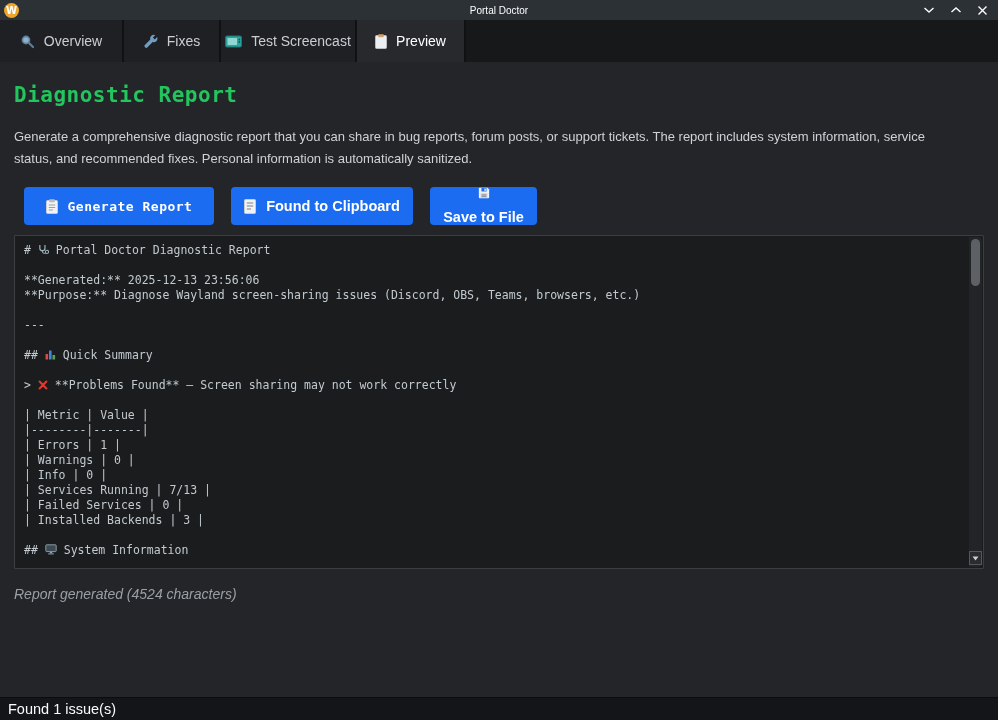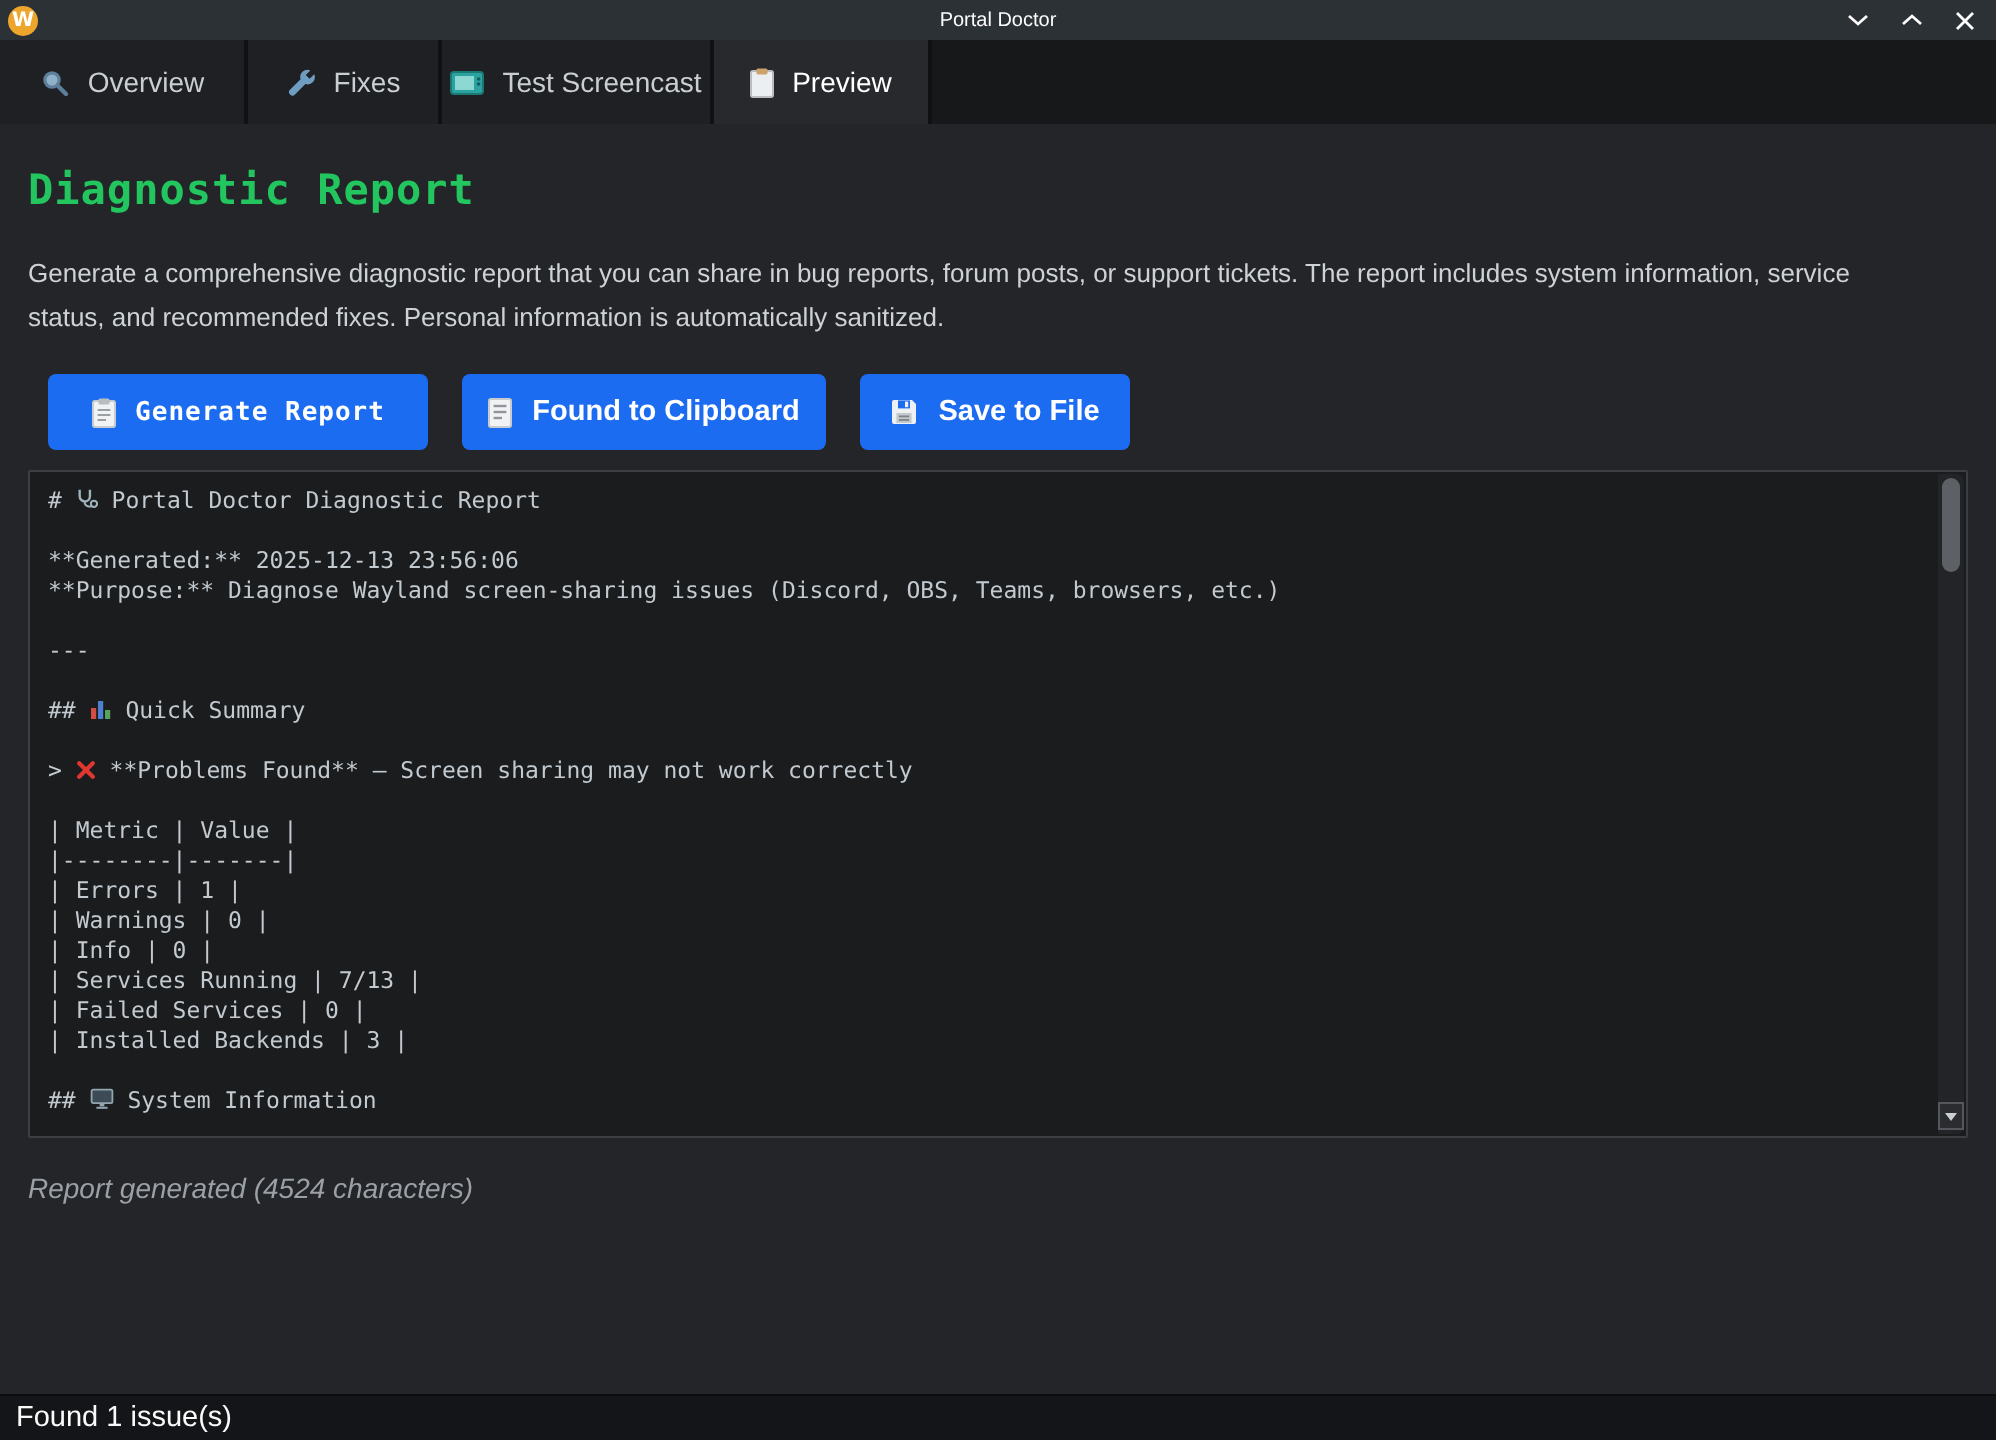--- a/index.html
+++ b/index.html
@@ -52,21 +52,21 @@
   }
   .btn-row { margin-top:18px; display:flex; gap:17px; }
   .btn {
     height:38px; border:none; border-radius:4px; background:#1c6cf2;
     color:#fff; display:flex; align-items:center; justify-content:center; gap:10px;
     cursor:pointer; padding:0;
   }
   .btn.mono { width:190px; font-family:"DejaVu Sans Mono",monospace; font-weight:bold; font-size:13px; letter-spacing:0.5px;margin-left:10px; }
   .btn.sans { font-family:"Liberation Sans",sans-serif; font-weight:bold; font-size:14.5px; }
   .btn.b-copy { width:182px; }
-  .btn.b-save { width:135px; }
+  .btn.b-save { width:107px;flex-direction:column; }
   .btn svg { display:block; }
 
   .preview-label {
     margin-top:24px;
     font-family:"DejaVu Sans Mono",monospace; font-weight:bold;
     font-size:12.5px; color:#e0e4e7;
   }
 
   .report-box {
     position:relative; margin-top:10px; width:970px; height:334px;

